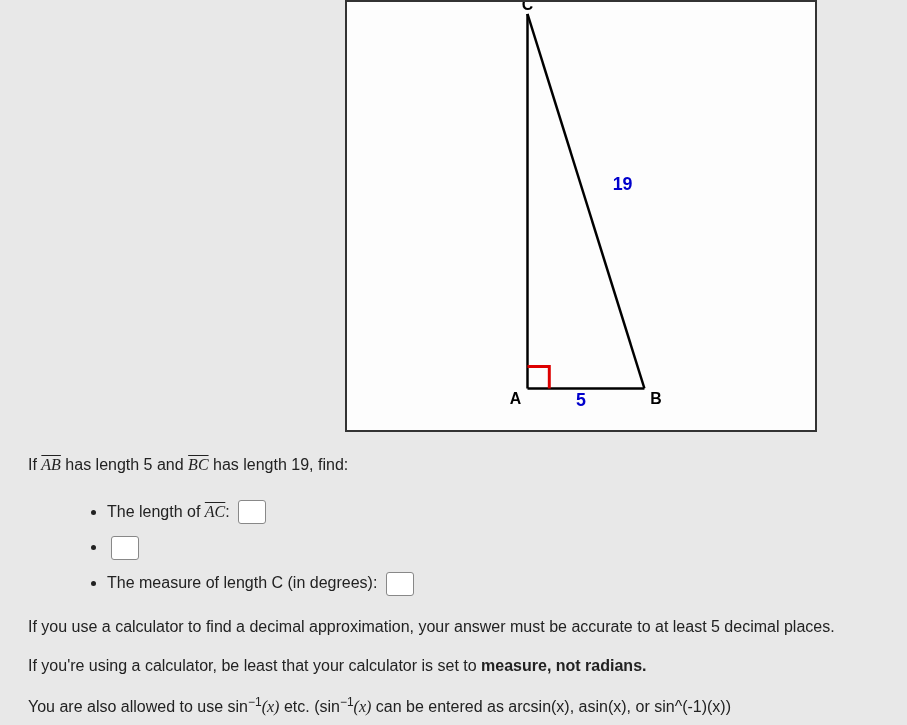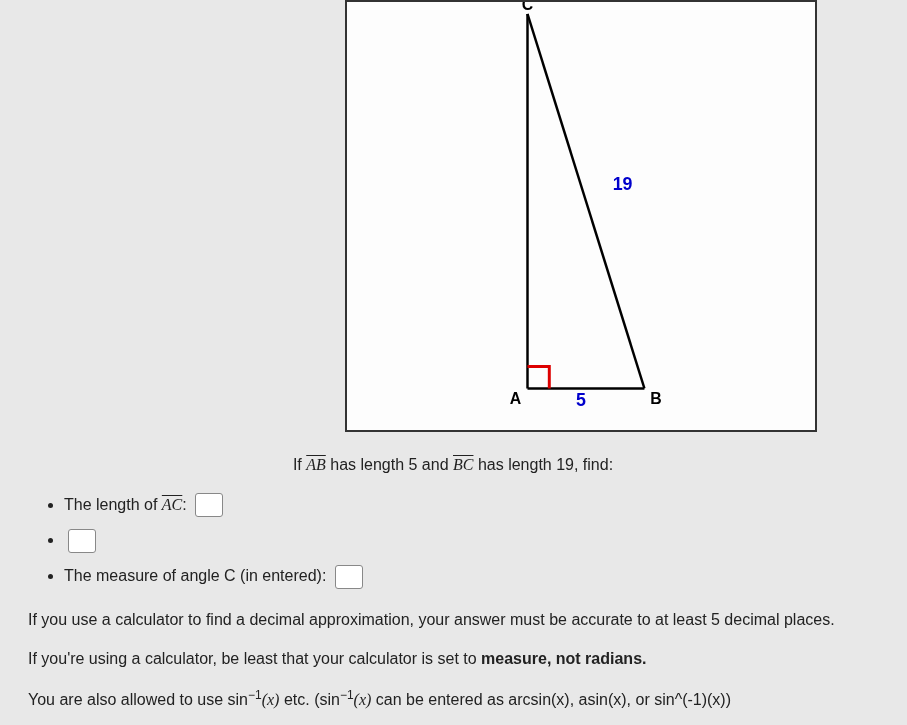--- a/index.html
+++ b/index.html
@@ -30,35 +30,35 @@
       height: 100%;
     }
     .question-area {
       position: absolute;
       left: 28px;
       top: 452px;
       width: 850px;
       line-height: 1.6;
     }
     .intro {
-      margin-bottom: 14px;
-      text-align: center;
+      margin-bottom: 21px;
     }
     .overline {
       text-decoration: overline;
       font-style: italic;
       font-family: 'Times New Roman', serif;
     }
     ul {
       list-style: disc;
       margin-left: 36px;
       margin-bottom: 18px;
     }
     li {
       margin-bottom: 10px;
+      margin-left: 43px;
     }
     .answer-box {
       display: inline-block;
       width: 28px;
       height: 24px;
       border: 1px solid #888;
       border-radius: 3px;
       background: #fff;
       vertical-align: middle;
       margin-left: 4px;
@@ -104,21 +104,21 @@
 
   <ul>
     <li>
       <span>The length of </span><span class="overline">AC</span><span>:</span>
       <span class="answer-box"></span>
     </li>
     <li>
       <span class="answer-box"></span>
     </li>
     <li>
-      <span>The measure of angle C (in entered):</span>
+      <span>The measure of length C (in degrees):</span>
       <span class="answer-box"></span>
     </li>
   </ul>
 
   <p class="note">If you use a calculator to find a decimal approximation, your answer must be accurate to at least 5 decimal places.</p>
 
   <p class="note">
     <span>If you're using a calculator, be least that your calculator is set to </span><b>measure, not radians.</b>
   </p>
 

